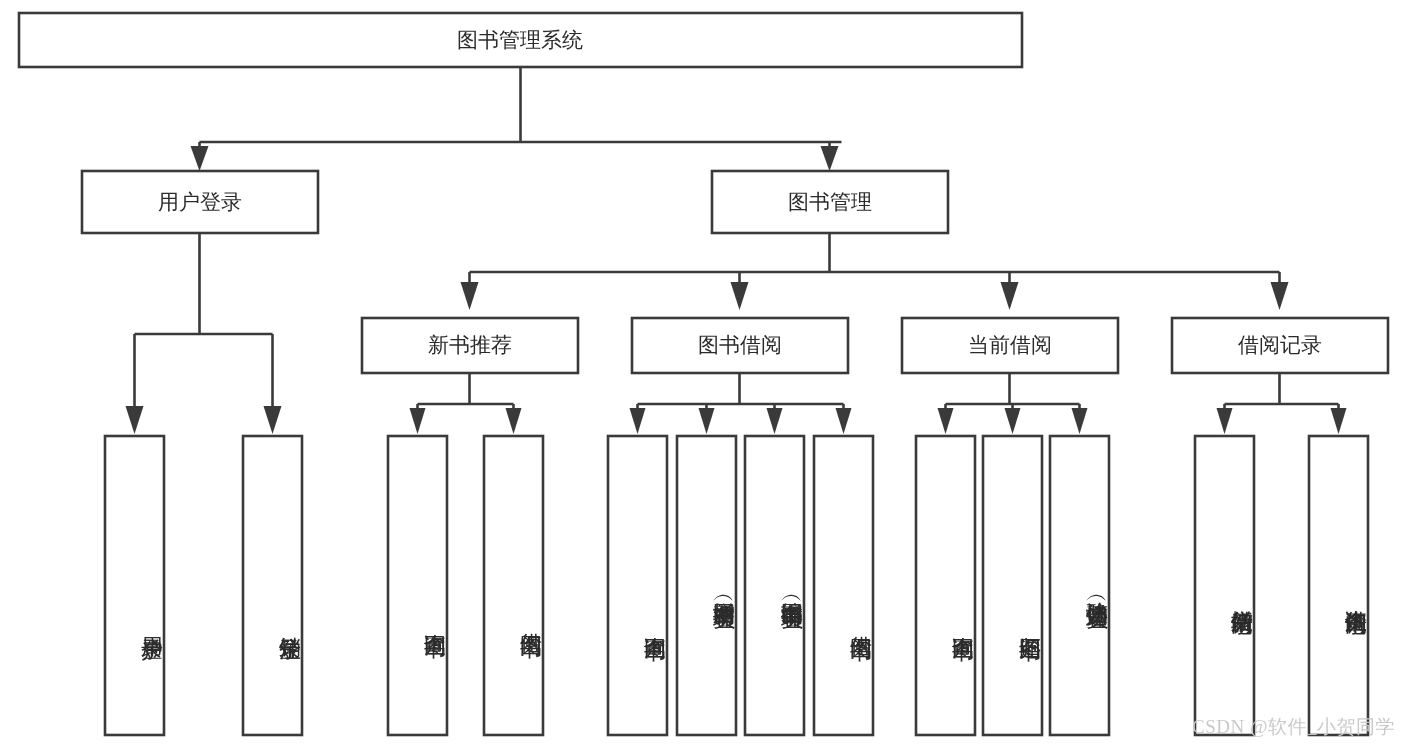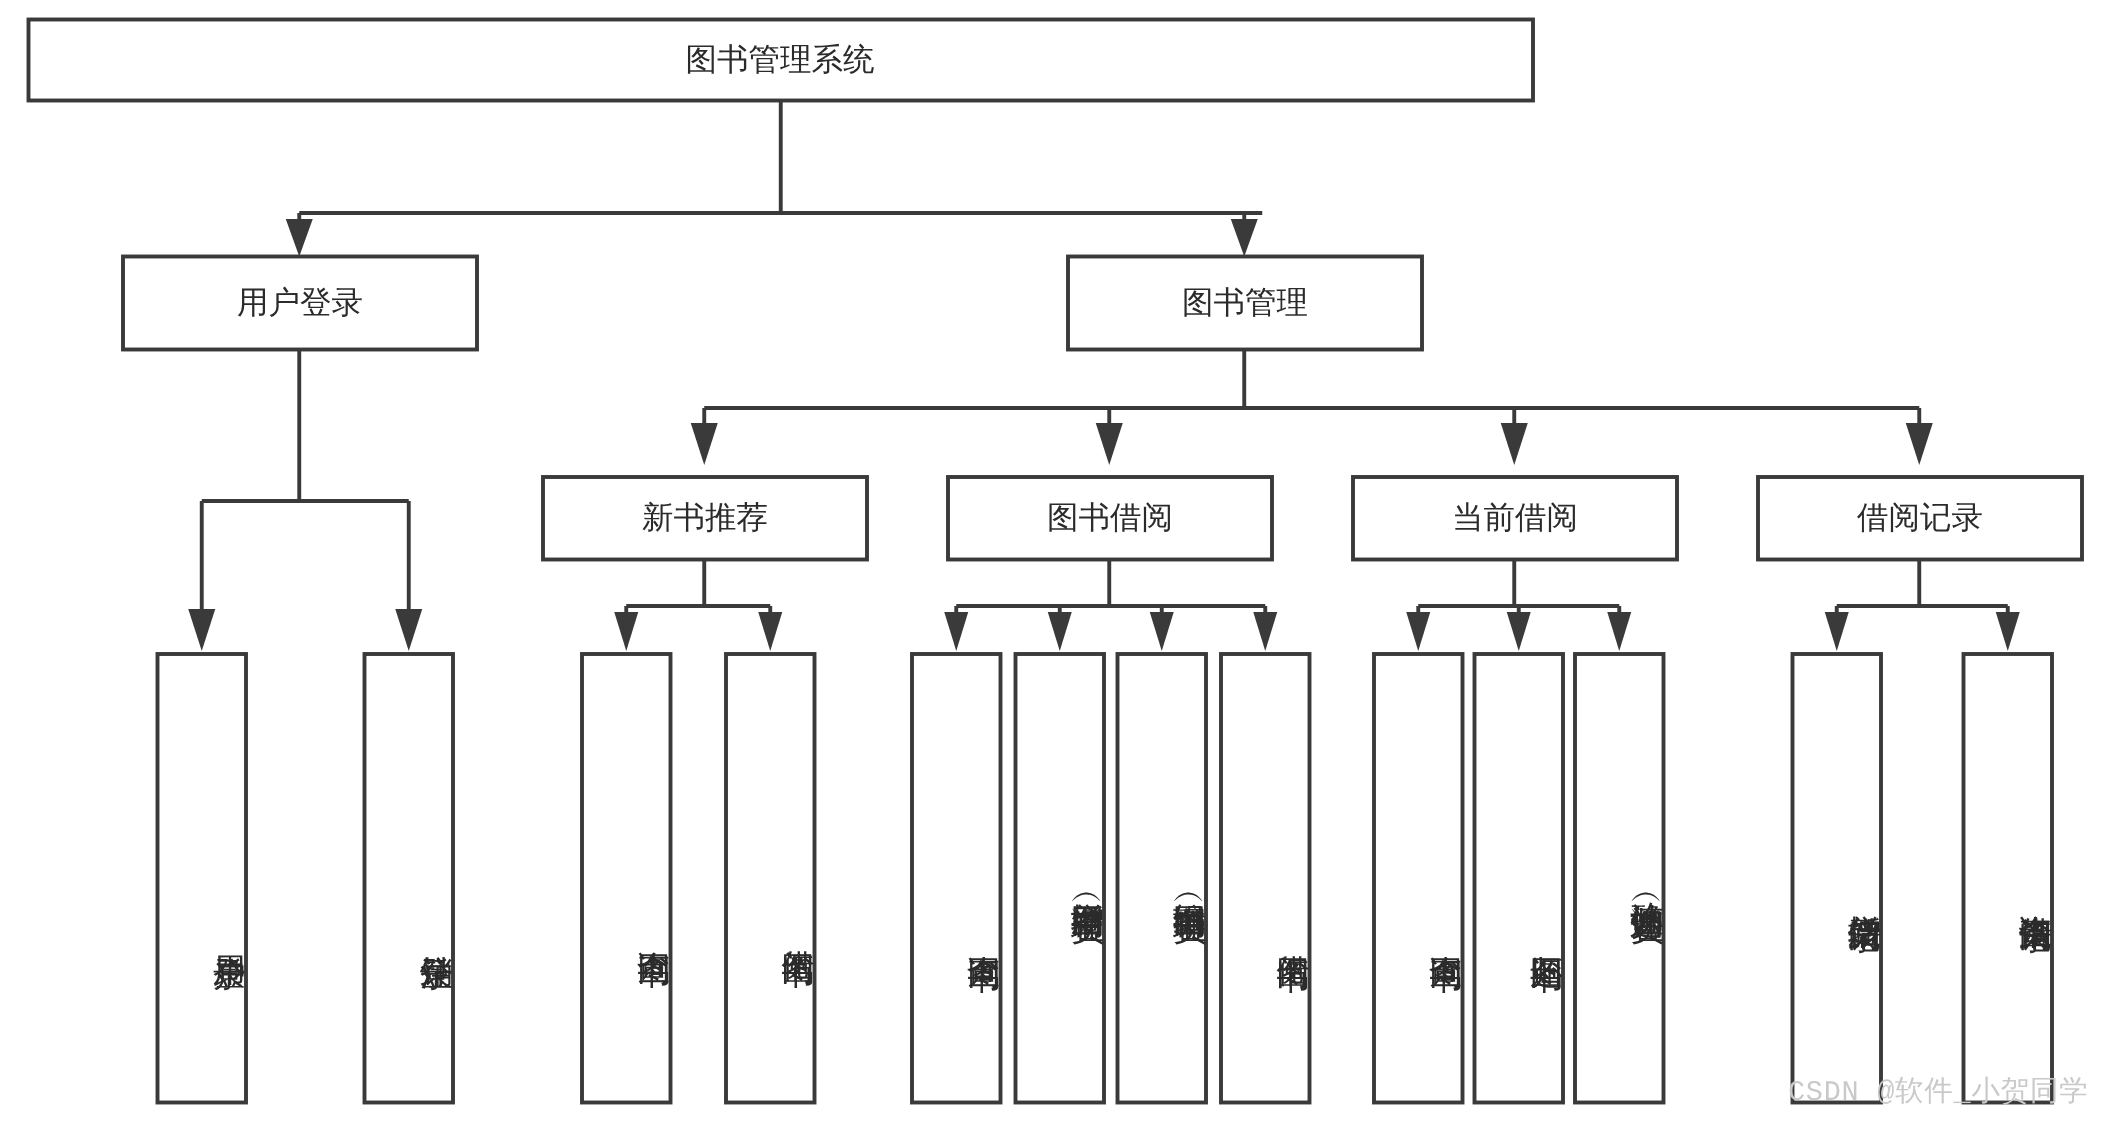--- a/index.html
+++ b/index.html
@@ -59,21 +59,21 @@
     color: #2b2b2b;
     letter-spacing: 1px;
     display: flex;
     align-items: flex-start;
     justify-content: center;
     white-space: nowrap;
     user-select: none;
   }
   .watermark {
     position: absolute;
-    font-family: Liberation Mono, monospace;
+    font-family: Liberation Serif, serif;
     font-size: 19px;
     color: #c9c9c9;
     letter-spacing: 0.5px;
     white-space: nowrap;
   }
 </style>
 </head>
 <body>
 
 <div id="diagram-root">

